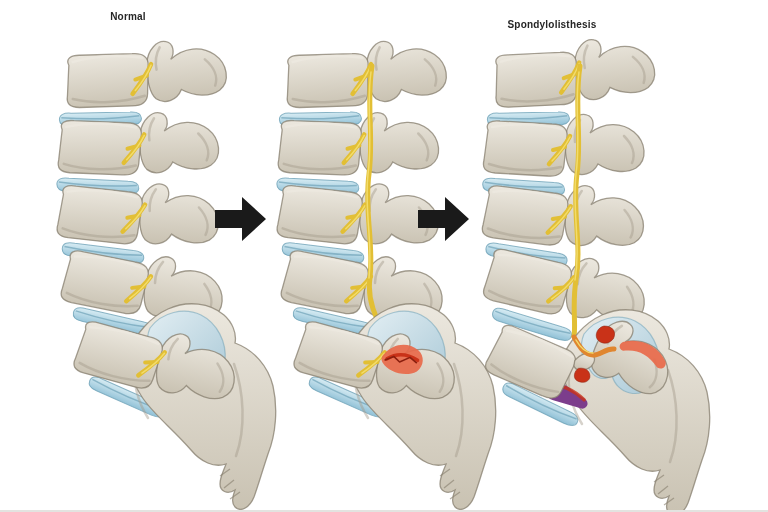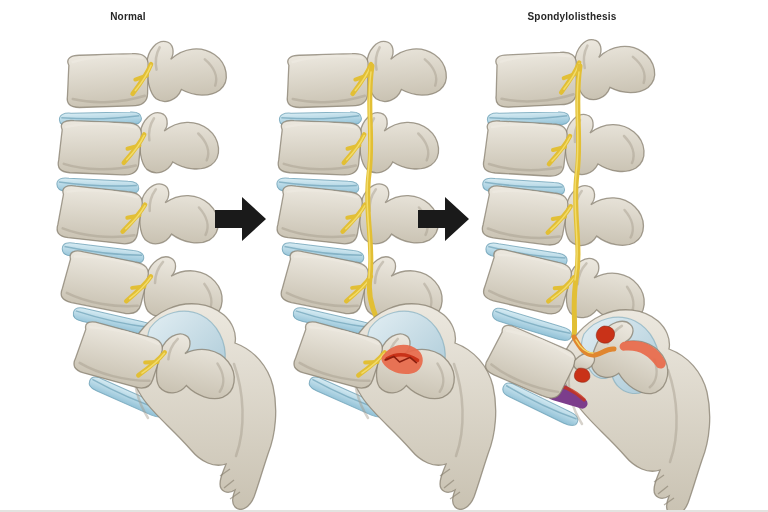--- a/index.html
+++ b/index.html
@@ -3,21 +3,21 @@
 <meta charset="utf-8">
 <style>
   html,body{margin:0;padding:0;background:#fff;}
   .stage{position:relative;width:768px;height:512px;background:var(--background,#ffffff);
          overflow:hidden;font-family:"Liberation Sans",sans-serif;}
   .stage::after{content:"";position:absolute;left:0;right:0;bottom:0;height:2px;background:#e3e3e0;}
   .panel-label{position:absolute;top:11px;text-align:center;font-size:10px;font-weight:700;
                color:var(--label-text,#262626);letter-spacing:.2px;}
   #label-normal{left:48px;width:160px;}
   #label-spondylolysis{left:266px;width:160px;}
-  #label-spondylolisthesis{left:482px;width:180px;}
+  #label-spondylolisthesis{left:462px;width:180px;margin-top:8px;}
   svg.spine{position:absolute;top:42px;width:240px;height:470px;overflow:visible;}
   #spine-normal{left:28px;}
   #spine-spondylolysis{left:248px;}
   #spine-spondylolisthesis{left:458px;}
   svg.arrow{position:absolute;top:196px;width:52px;height:46px;}
   #arrow-1{left:215px;}
   #arrow-2{left:418px;}
   
   .bone{fill:url(#gBone);stroke:var(--bone-outline,#857d6d);stroke-width:1.3;stroke-opacity:.75;}
   .hl{fill:none;stroke:var(--bone-light,#ece8df);stroke-width:2.5;stroke-linecap:round;opacity:.9;}

